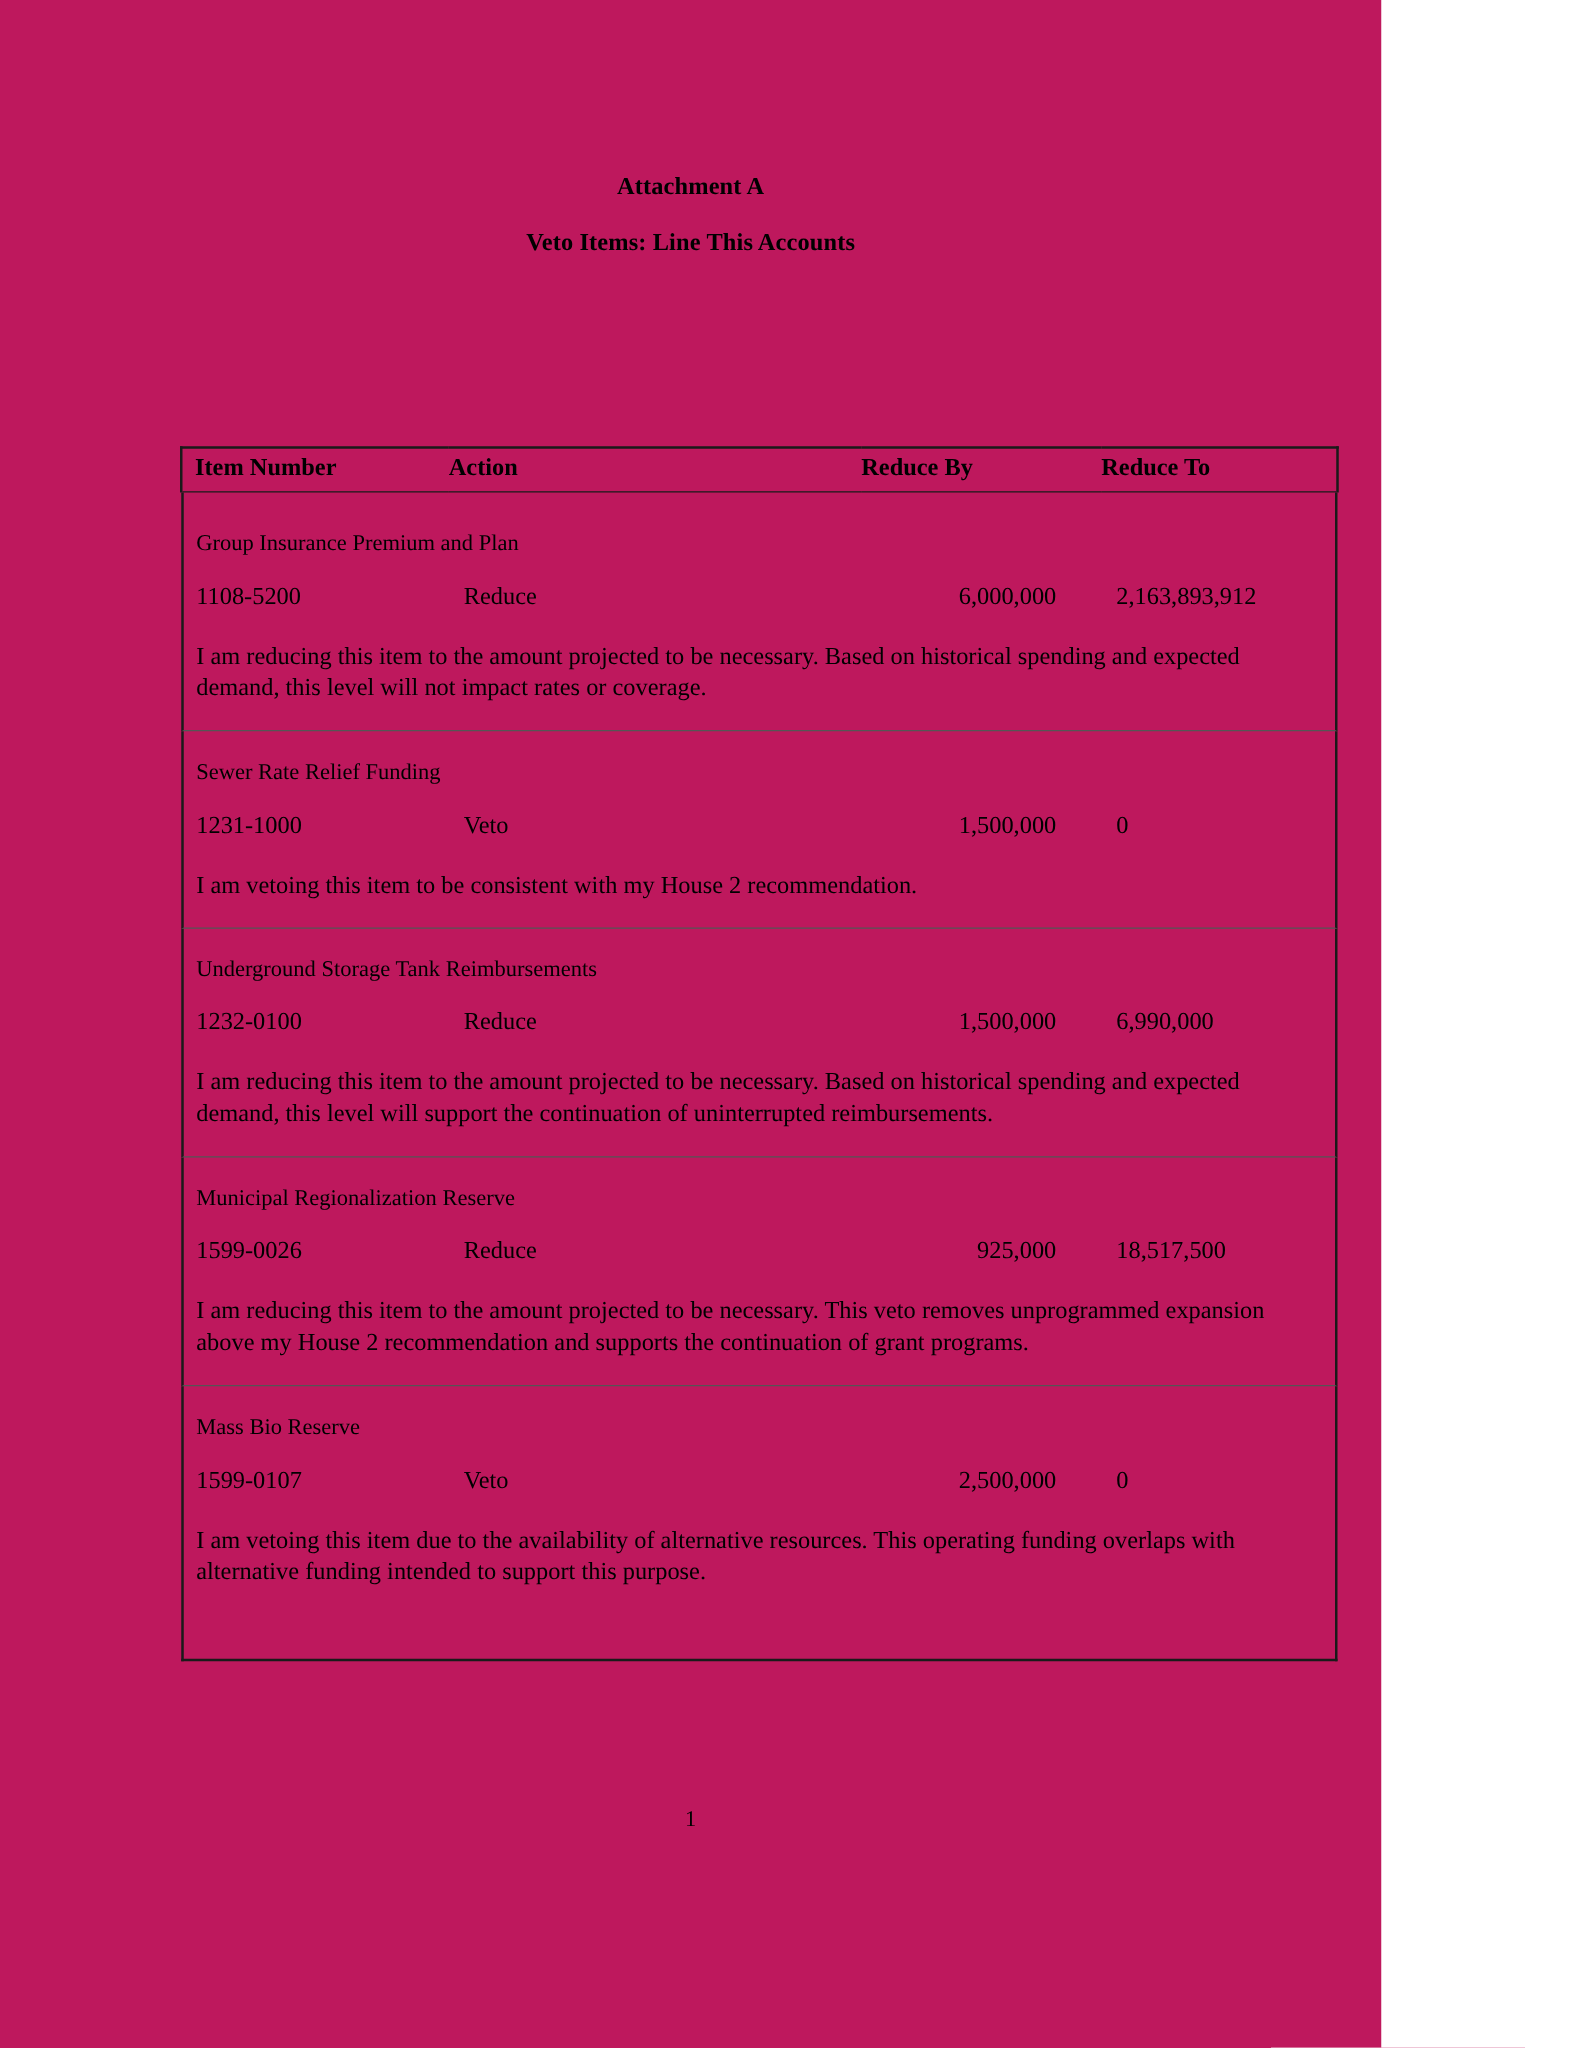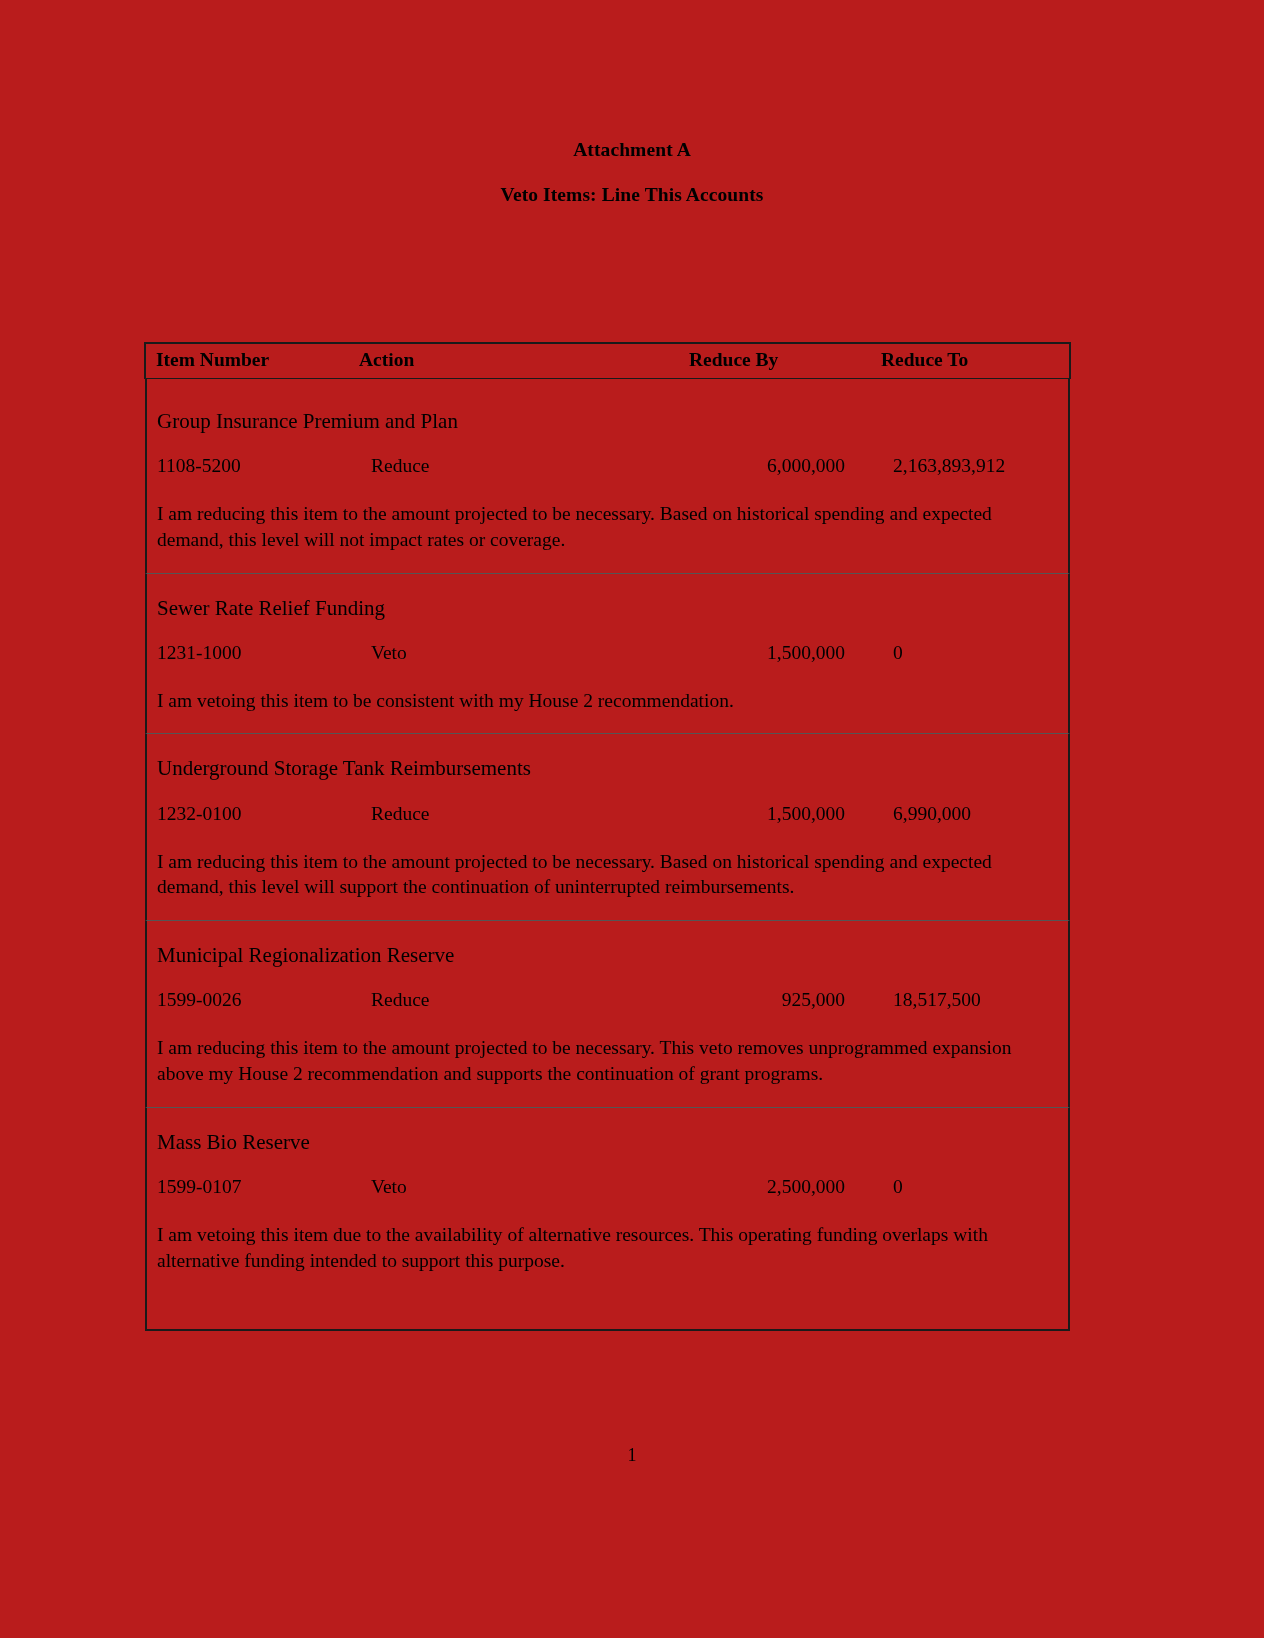--- a/index.html
+++ b/index.html
@@ -9,45 +9,45 @@
   }
   body {
     width: 1265px;
     height: 1638px;
     font-family: "Liberation Serif", "DejaVu Serif", serif;
     color: #000000;
     position: relative;
     overflow: hidden;
   }
   .page {
-    width: 1264px;
+    width: 1105px;
     height: 1638px;
     box-sizing: border-box;
     padding: 0;
     position: relative;
-    background: #b91c1c;
+    background: #be185d;
   }
   .titles {
     padding-top: 140px;
     text-align: center;
   }
   .titles .line {
     font-weight: bold;
     font-size: 19.5px;
     letter-spacing: 0.1px;
     line-height: 1;
     margin-bottom: 25px;
   }
   .titles .line:nth-child(2) { margin-bottom: 26px; }
   .titles .line:nth-child(3) { margin-bottom: 0; }
 
   .veto-table {
     position: absolute;
     left: 144px;
-    top: 342px;
+    top: 357px;
     width: 925px;
     border-collapse: collapse;
     table-layout: fixed;
   }
   .veto-table col.c-item   { width: 214px; }
   .veto-table col.c-action { width: 330px; }
   .veto-table col.c-by     { width: 192px; }
   .veto-table col.c-to     { width: 189px; }
 
   .hdr-row td {
@@ -67,21 +67,21 @@
     border-left: 2.5px solid #1a1a1a;
     border-right: 2.5px solid #1a1a1a;
     border-bottom: 1.6px solid #555;
     box-sizing: border-box;
     padding: 22px 10px 20px 10px;
   }
   .section.first { padding-top: 30px; }
   .section.last { border-bottom: 2.5px solid #1a1a1a; padding-bottom: 56px; }
 
   .sect-title {
-    font-size: 21px;
+    font-size: 18px;
     line-height: 1.15;
     margin: 0 0 22px 0;
   }
   .row-line {
     display: flex;
     align-items: baseline;
     margin: 0 0 24px 0;
     font-size: 19.5px;
   }
   .cell-item   { width: 214px; flex: 0 0 214px; }

